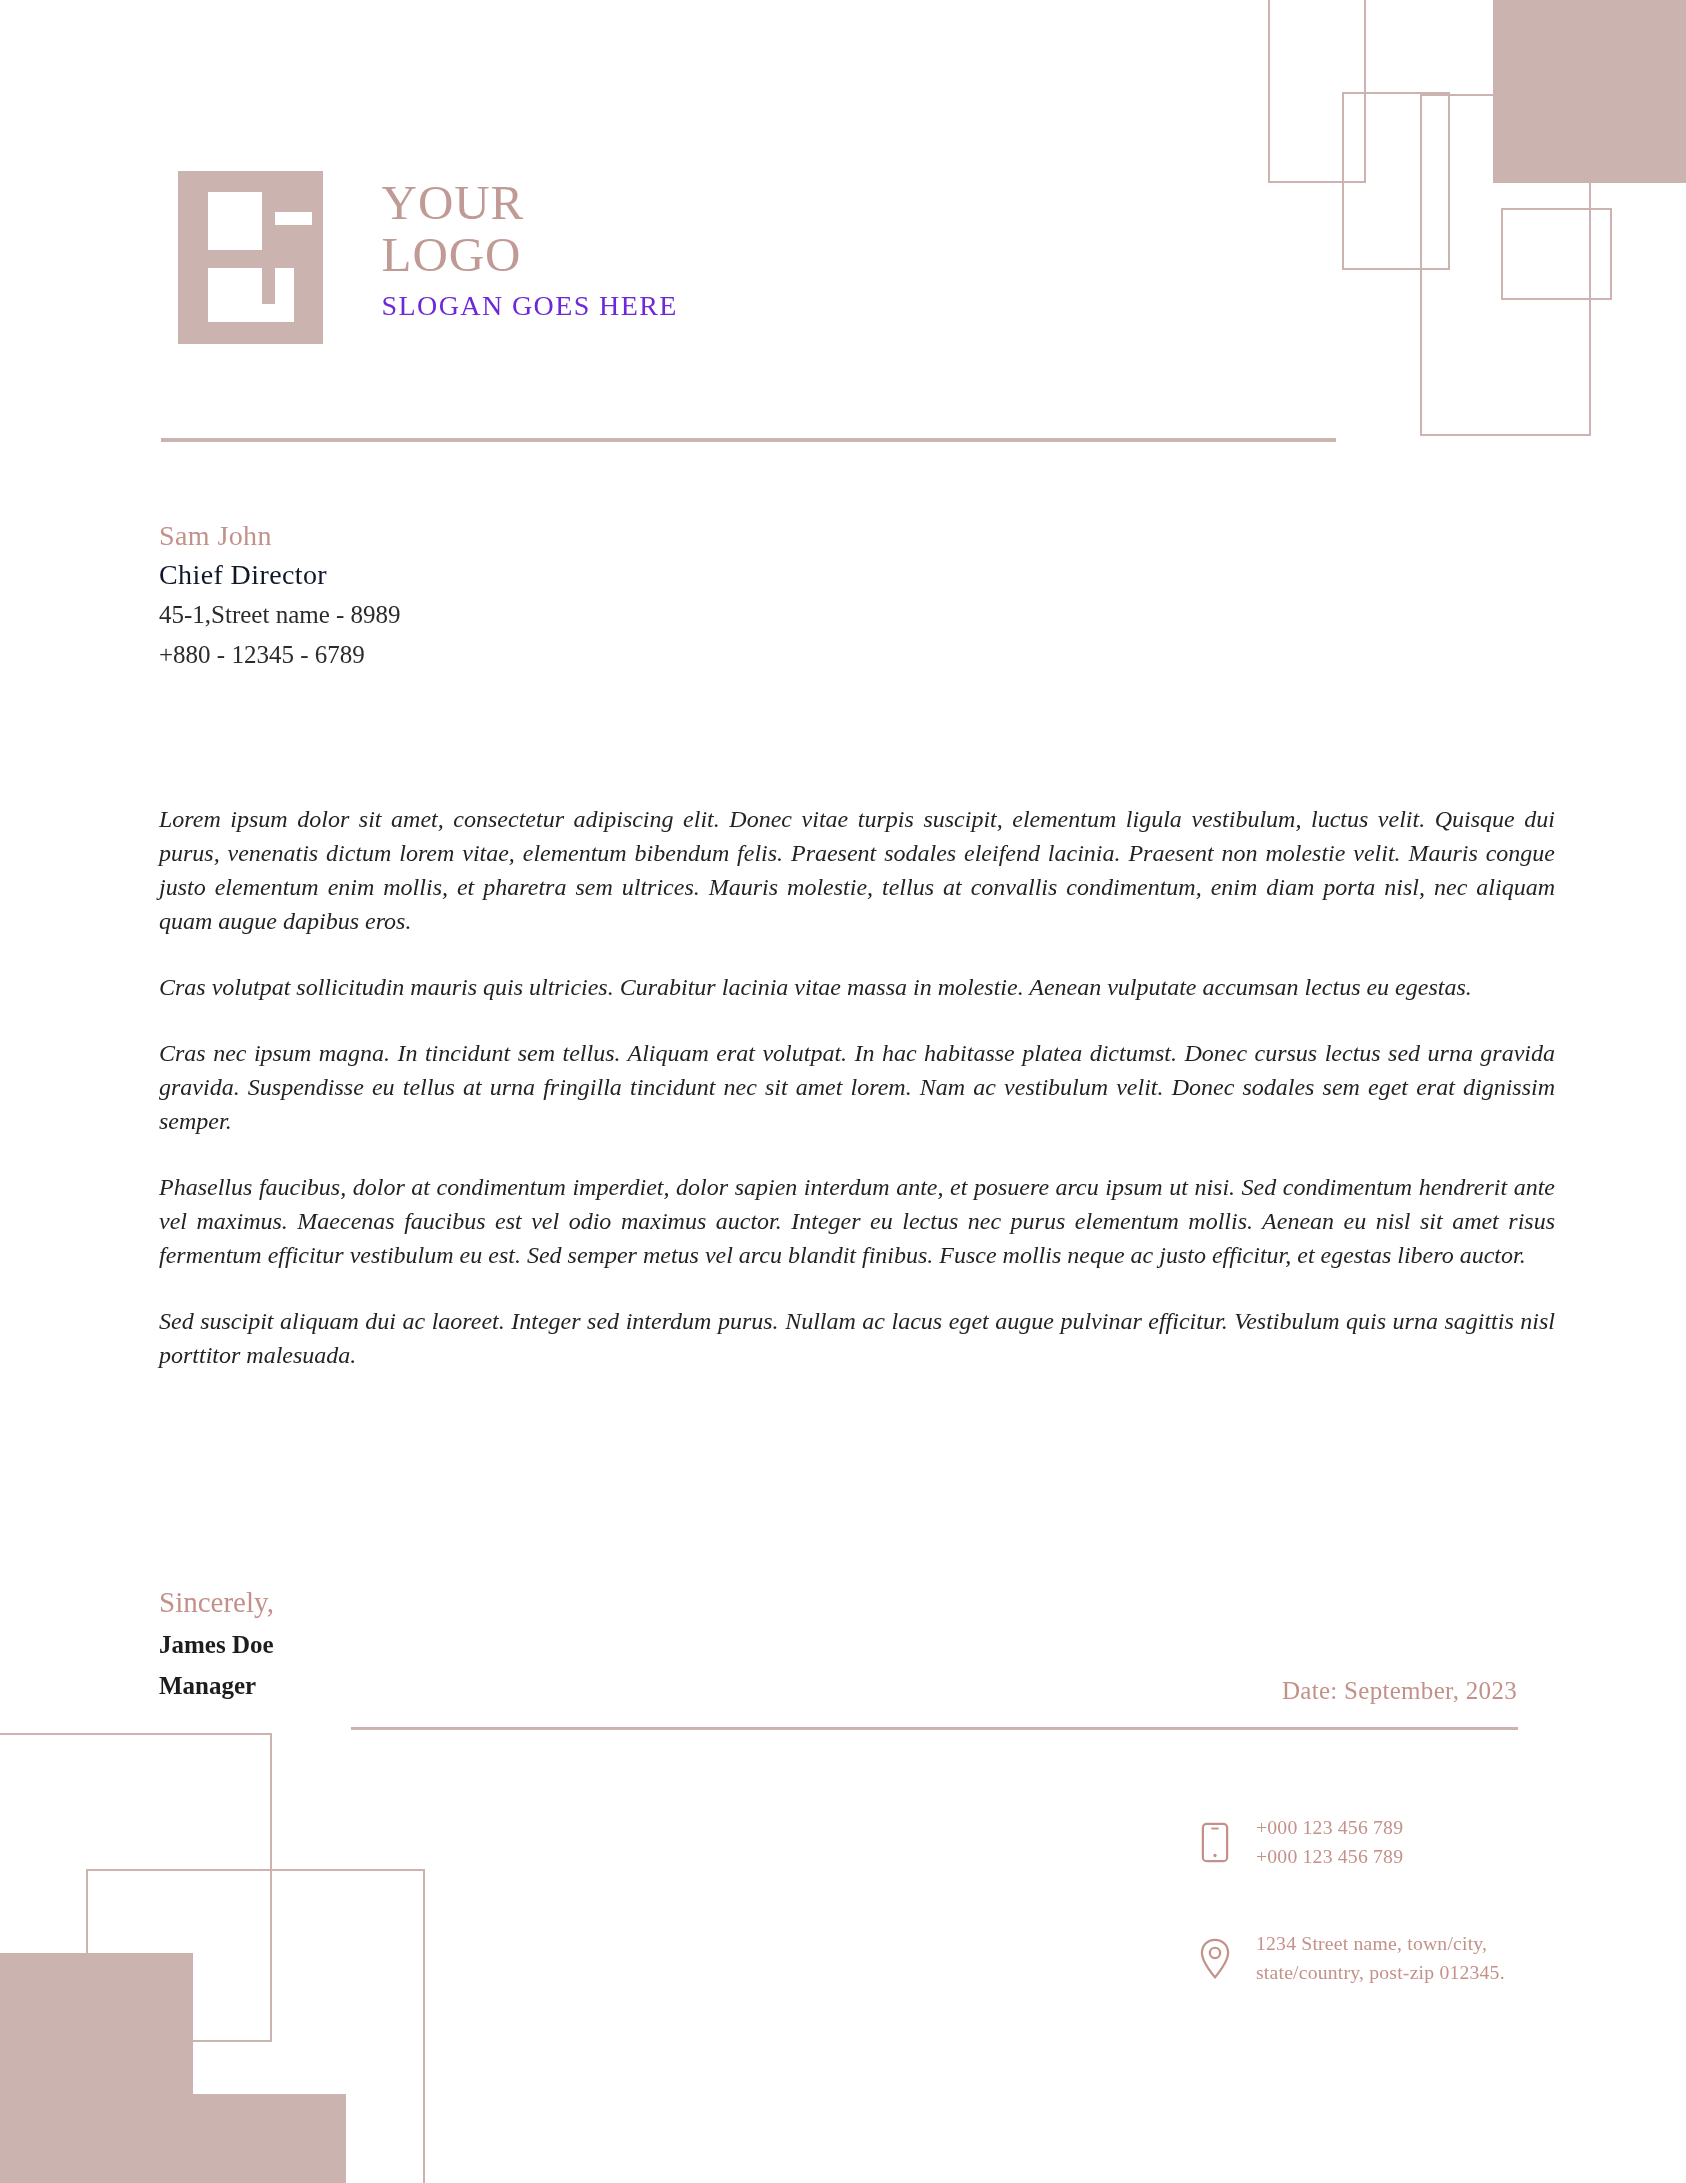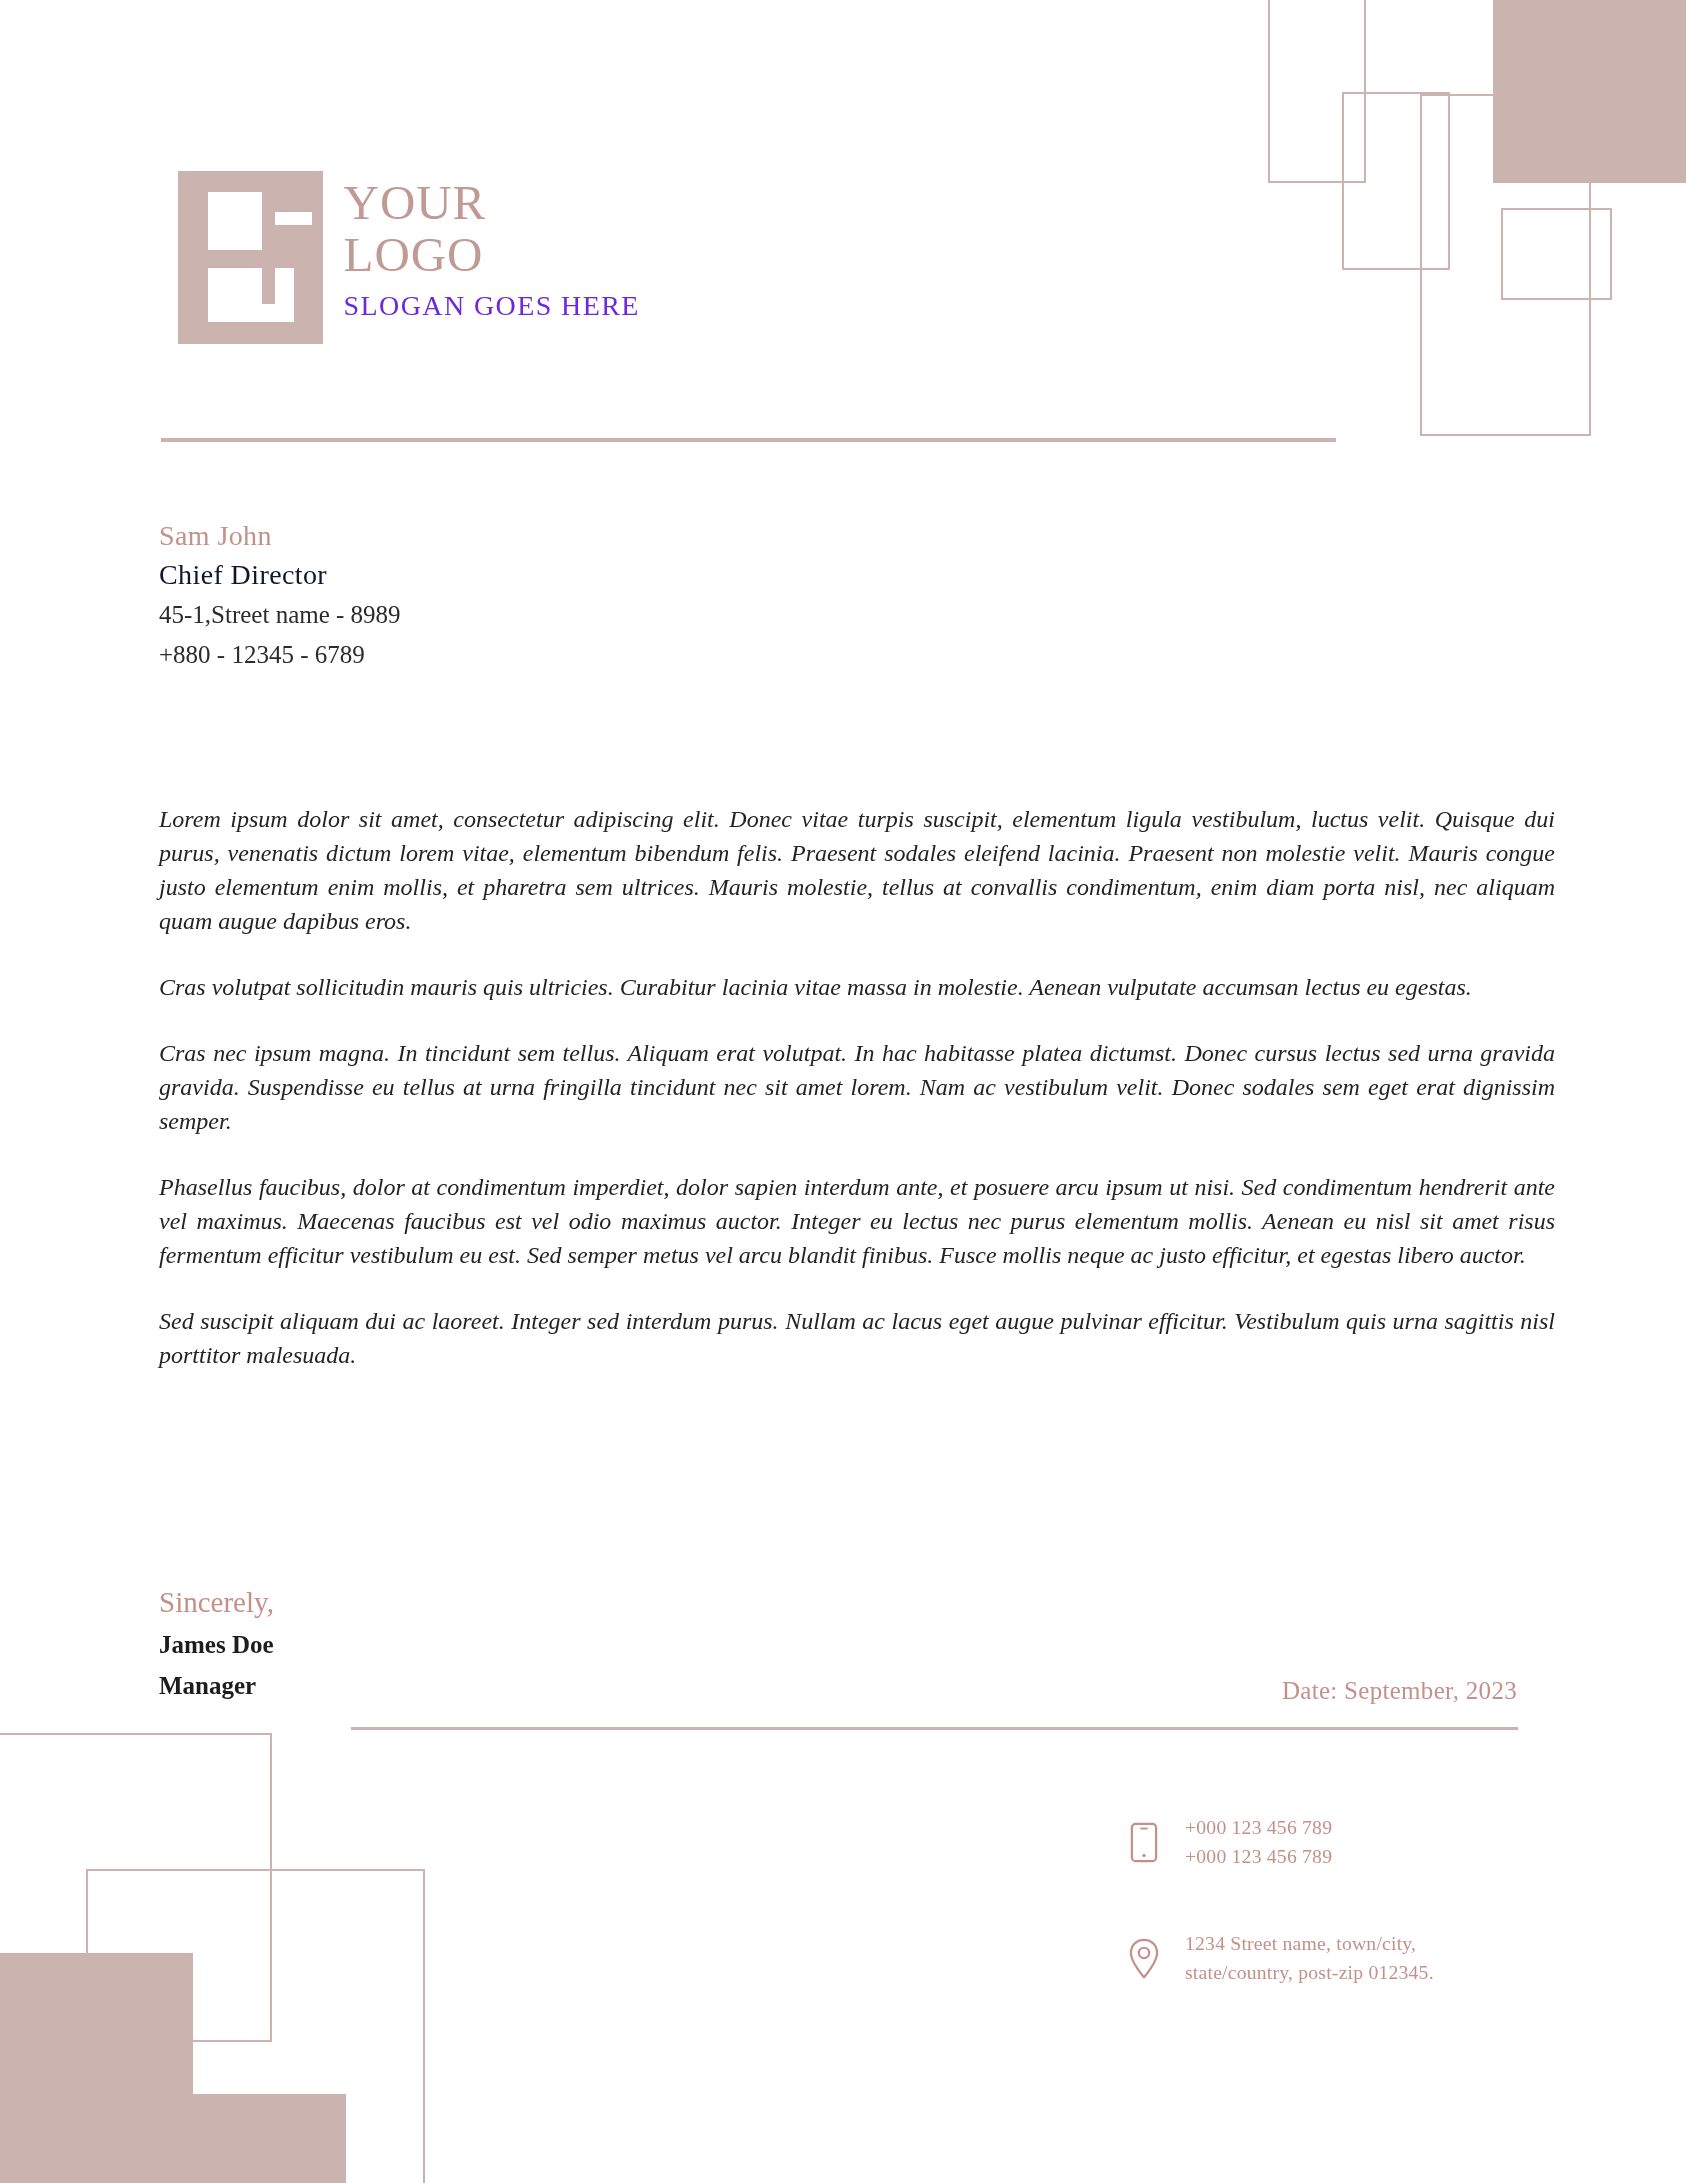--- a/index.html
+++ b/index.html
@@ -42,20 +42,21 @@
   #deco-bot-filled1  { left: -37px;  top: 1953px; width: 230px; height: 253px; }
   #deco-bot-filled2  { left: 159px;  top: 2094px; width: 187px; height: 117px; }
 
   
   #header {
     position: absolute;
     left: 178px;
     top: 171px;
     display: flex;
     align-items: flex-start;
+    gap: 38px;
   }
   #logo-mark {
     position: relative;
     width: 145px;
     height: 173px;
     flex: none;
   }
   #logo-mark .sq-outer {
     position: absolute;
     left: 0; top: 0;
@@ -190,21 +191,21 @@
     right: 169px;
     top: 1677px;
     color: #c4918a;
     font-size: 25px;
     letter-spacing: 0.3px;
   }
 
   
   #footer-contacts {
     position: absolute;
-    left: 1118px;
+    left: 1189px;
     top: 1813px;
     width: 394px;
   }
   .contact-row {
     display: flex;
     align-items: center;
     margin-bottom: 58px;
   }
   .contact-icon {
     width: 52px;

